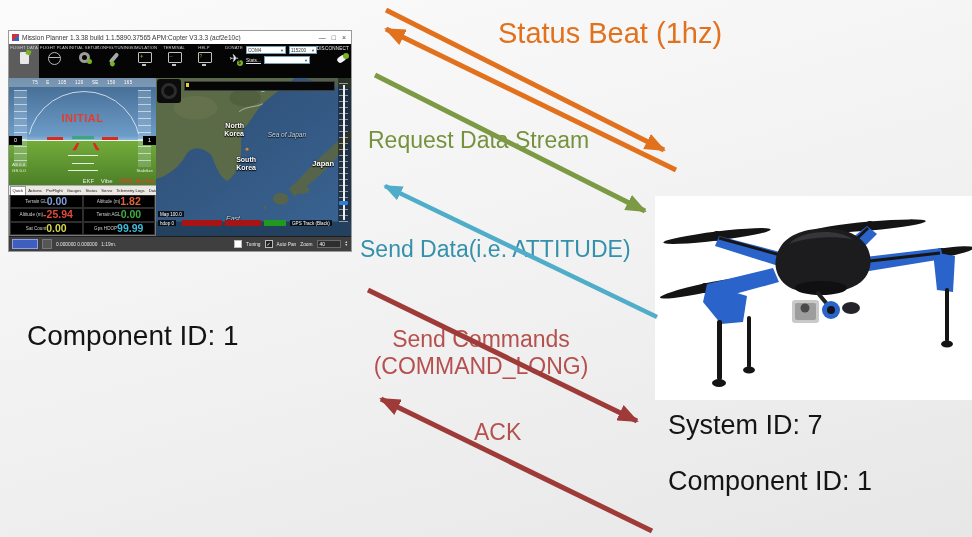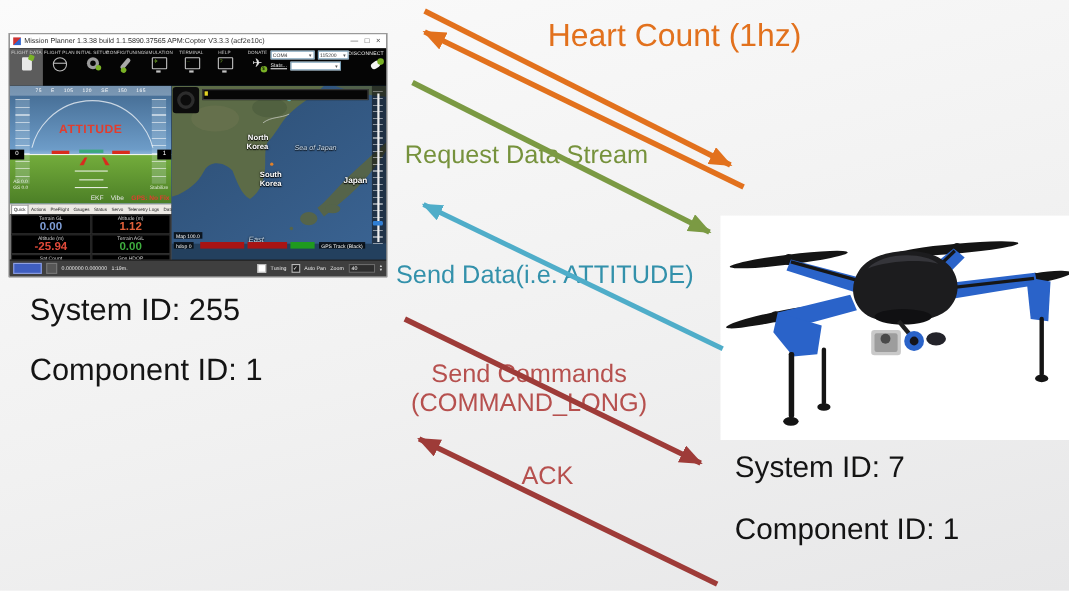--- a/index.html
+++ b/index.html
@@ -78,21 +78,21 @@
   .hud-footer .gps{color:#e23d2e;font-weight:bold;}
   .hud-footer span{margin-left:5px;}
 
   .tabstrip{height:9px;background:#ece9e4;display:flex;align-items:flex-end;gap:1px;padding:0 1px;flex:0 0 auto;border-top:1px solid #aaa;}
   .tab{font-size:4.2px;color:#222;padding:0 1.5px;white-space:nowrap;line-height:8px;}
   .tab.active{background:#fff;border:1px solid #999;border-bottom:none;}
   .tab-scroll{margin-left:auto;font-size:4.5px;color:#333;}
 
   .quick-panel{flex:1;background:#000;border:1px solid #777;border-top:none;
                display:grid;grid-template-columns:1fr 1fr;grid-template-rows:1fr 1fr 1fr;}
-  .qcell{border:0.5px solid #2e2e2e;display:flex;flex-direction:column;align-items:center;justify-content:center;}
+  .qcell{border:0.5px solid #2e2e2e;display:flex;flex-direction:row;align-items:center;justify-content:center;}
   .qlabel{font-size:4.6px;color:#cfcfcf;}
   .qvalue{font-size:10.5px;font-weight:bold;line-height:11px;}
 
   
   .map-col{flex:1;position:relative;background:#23405e;overflow:hidden;}
   .map-svg{position:absolute;inset:0;}
   .map-label{position:absolute;color:#fff;font-weight:bold;font-size:7px;line-height:7.5px;
              text-shadow:0 0 2px #000,0 1px 1px #000;text-align:right;}
   .map-label.sea{font-style:italic;font-weight:normal;color:#d5e4f2;opacity:.9;}
   .hdg-inst{position:absolute;left:1px;top:1px;width:24px;height:24px;background:#0c0c0c;border-radius:3px;}
@@ -230,21 +230,21 @@
       <div class="hud-col">
         <div class="hud">
           <div class="hud-ground"></div>
           <div class="hud-horizon"></div>
           <div class="pitch-arc"></div>
           <div class="compass">75     E     105     120     SE     150     165</div>
           <div class="tape left"></div>
           <div class="tape right"></div>
           <div class="alt-box left">0</div>
           <div class="alt-box right">1</div>
-          <div class="hud-status">ATTITUDE</div>
+          <div class="hud-status">INITIAL</div>
           <div class="fd-bar l"></div>
           <div class="fd-bar r"></div>
           <div class="center-bar"></div>
           <div class="center-chevron"></div>
           <div class="ladder" style="top:72%;"></div>
           <div class="ladder" style="top:79%;width:22px;margin-left:-11px;"></div>
           <div class="ladder" style="top:86%;"></div>
           <div class="hud-as">
             <div>AS 0.0</div>
             <div>GS 0.0</div>
@@ -269,21 +269,21 @@
           <span class="tab-scroll">◂ ▸</span>
         </div>
 
         <div class="quick-panel">
           <div class="qcell">
             <div class="qlabel">Terrain GL</div>
             <div class="qvalue" style="color: rgb(127, 159, 216);">0.00</div>
           </div>
           <div class="qcell">
             <div class="qlabel">Altitude (m)</div>
-            <div class="qvalue" style="color: rgb(224, 96, 58);">1.12</div>
+            <div class="qvalue" style="color: rgb(224, 96, 58);">1.82</div>
           </div>
           <div class="qcell">
             <div class="qlabel">Altitude (m)</div>
             <div class="qvalue" style="color: rgb(224, 74, 58);">-25.94</div>
           </div>
           <div class="qcell">
             <div class="qlabel">Terrain AGL</div>
             <div class="qvalue" style="color: rgb(63, 174, 63);">0.00</div>
           </div>
           <div class="qcell">
@@ -354,21 +354,20 @@
       <span>Auto Pan</span>
       <span>Zoom</span>
       <div class="sb-zoombox">40</div>
       <div class="sb-spin">
         <span>▲</span>
         <span>▼</span>
       </div>
     </div>
   </div>
 
-  <div class="node-text" style="left:27px;top:266px;">System ID: 255</div>
   <div class="node-text" style="left:27px;top:320px;">Component ID: 1</div>
 
   <div class="drone-panel">
     <svg viewBox="0 0 317 204" width="317" height="204">
       <g fill="#141414">
         <ellipse cx="62" cy="40" rx="54" ry="4.5" transform="rotate(-7 62 40)"></ellipse>
         <ellipse cx="215" cy="30" rx="56" ry="4.5" transform="rotate(-5 215 30)"></ellipse>
         <ellipse cx="50" cy="92" rx="46" ry="4.5" transform="rotate(-12 50 92)"></ellipse>
         <ellipse cx="286" cy="57" rx="33" ry="4.5" transform="rotate(-9 286 57)"></ellipse>
         <circle cx="62" cy="40" r="5"></circle>
@@ -410,21 +409,21 @@
         <circle cx="176" cy="114" r="9" fill="#2a63c9"></circle>
         <circle cx="176" cy="114" r="4" fill="#14141a"></circle>
         <ellipse cx="196" cy="112" rx="9" ry="6" fill="#23232a"></ellipse>
       </g>
     </svg>
   </div>
 
   <div class="node-text right" style="left:668px;top:410px;">System ID: 7</div>
   <div class="node-text right" style="left:668px;top:466px;">Component ID: 1</div>
 
-  <div class="msg-label lbl-heartbeat" style="color: rgb(226, 113, 29);">Heart Count (1hz)</div>
+  <div class="msg-label lbl-heartbeat" style="color: rgb(226, 113, 29);">Status Beat (1hz)</div>
   <div class="msg-label lbl-request" style="color: rgb(118, 146, 60);">Request Data Stream</div>
   <div class="msg-label lbl-senddata" style="color: rgb(51, 145, 171);">Send Data(i.e. ATTITUDE)</div>
   <div class="msg-label lbl-command" style="color: rgb(182, 80, 78);">
     <div>Send Commands</div>
     <div>(COMMAND_LONG)</div>
   </div>
   <div class="msg-label lbl-ack" style="color: rgb(182, 80, 78);">ACK</div>
 
   <svg class="arrows-layer" viewBox="0 0 972 537">
     <defs>

